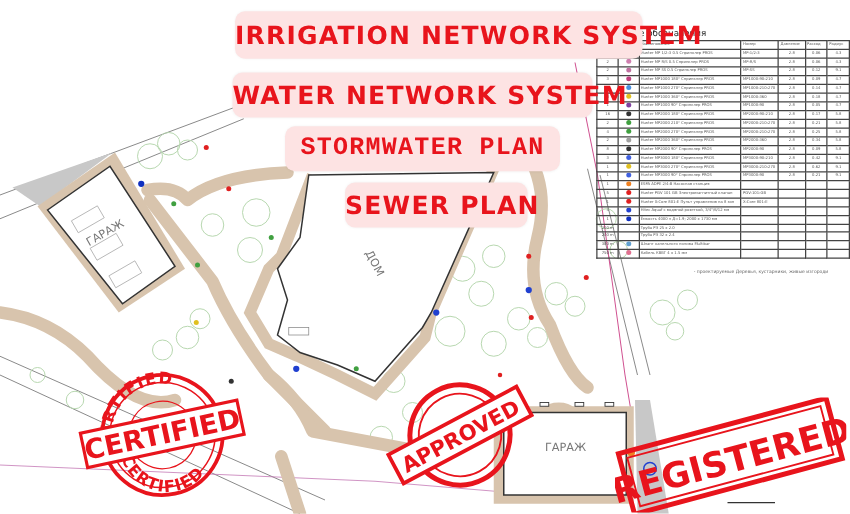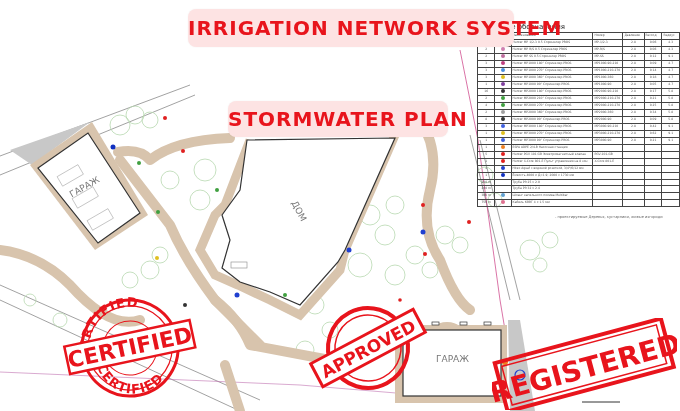--- a/index.html
+++ b/index.html
@@ -2,21 +2,21 @@
 <html><head>
 <meta charset="utf-8">
 <style>
   html,body{margin:0;padding:0;}
   body{width:680px;height:411px;overflow:hidden;background:#ffffff;position:relative;font-family:"DejaVu Sans",sans-serif;}
   .canvas{position:absolute;left:0;top:0;width:680px;height:411px;}
   .plan{position:absolute;left:0;top:0;}
   .banner{position:absolute;background:#fde3e3;border-radius:8px;color:#e8141c;font-family:"DejaVu Sans",sans-serif;font-weight:bold;letter-spacing:1px;text-align:center;white-space:nowrap;box-shadow:0 0 2px rgba(0,0,0,0.05);}
   .b1{left:188px;top:9px;width:326px;height:38px;font-size:20px;line-height:38px;}
   .b2{left:186px;top:58px;width:288px;height:36px;font-size:20px;line-height:36px;}
-  .b3{left:228px;top:101px;width:220px;height:36px;font-size:20px;line-height:36px;}
+  .b3{left:228px;top:101px;width:220px;height:36px;font-size:20px;line-height:36px;font-family:Liberation Mono, monospace;}
   .b4{left:276px;top:146px;width:146px;height:36px;font-size:20px;line-height:36px;}
   .legend{position:absolute;left:477px;top:22px;width:203px;}
   .legend-title{font-size:7px;color:#222;margin-left:22px;height:10px;line-height:10px;}
   table.lg{border-collapse:collapse;font-size:3px;color:#555;width:203px;}
   table.lg td{border:0.6px solid #444;height:5.6px;padding:0 1px;line-height:5px;overflow:hidden;white-space:nowrap;}
   .sym{display:inline-block;width:4px;height:4px;border-radius:50%;}
   .legend-note{position:absolute;left:555px;top:215px;font-size:3.6px;color:#666;}
   .lbl{position:absolute;font-size:9px;color:#777;font-family:"DejaVu Sans",sans-serif;}
   .stamp{position:absolute;}
 </style>
@@ -371,21 +371,23 @@
             <td style="width: 20px; text-align: center;"></td>
             <td style="width: 18px; text-align: center;"></td>
             <td style="width: 17px; text-align: center;"></td>
           </tr>
         </tbody>
     </table>
   </div>
   <div class="legend-note">- проектируемые Деревья, кустарники, живые изгороди</div>
 
   <div class="banner b1">IRRIGATION NETWORK SYSTEM</div>
+  <div class="banner b2">WATER NETWORK SYSTEM</div>
   <div class="banner b3">STORMWATER PLAN</div>
+  <div class="banner b4">SEWER PLAN</div>
 
   <svg class="stamp" style="left:62px;top:293px;" width="135" height="110" viewBox="0 0 135 110">
     <defs>
       <path id="arcTop" d="M28,58 A40,40 0 0,1 108,50"></path>
       <path id="arcBot" d="M32,66 A38,38 0 0,0 108,60"></path>
     </defs>
     <g transform="rotate(-12 68 55)">
       <circle cx="68" cy="55" r="48" fill="none" stroke="#e8141c" stroke-width="3"></circle>
       <circle cx="68" cy="55" r="42" fill="none" stroke="#e8141c" stroke-width="1.2"></circle>
       <circle cx="68" cy="55" r="27" fill="none" stroke="#e8141c" stroke-width="1"></circle>

